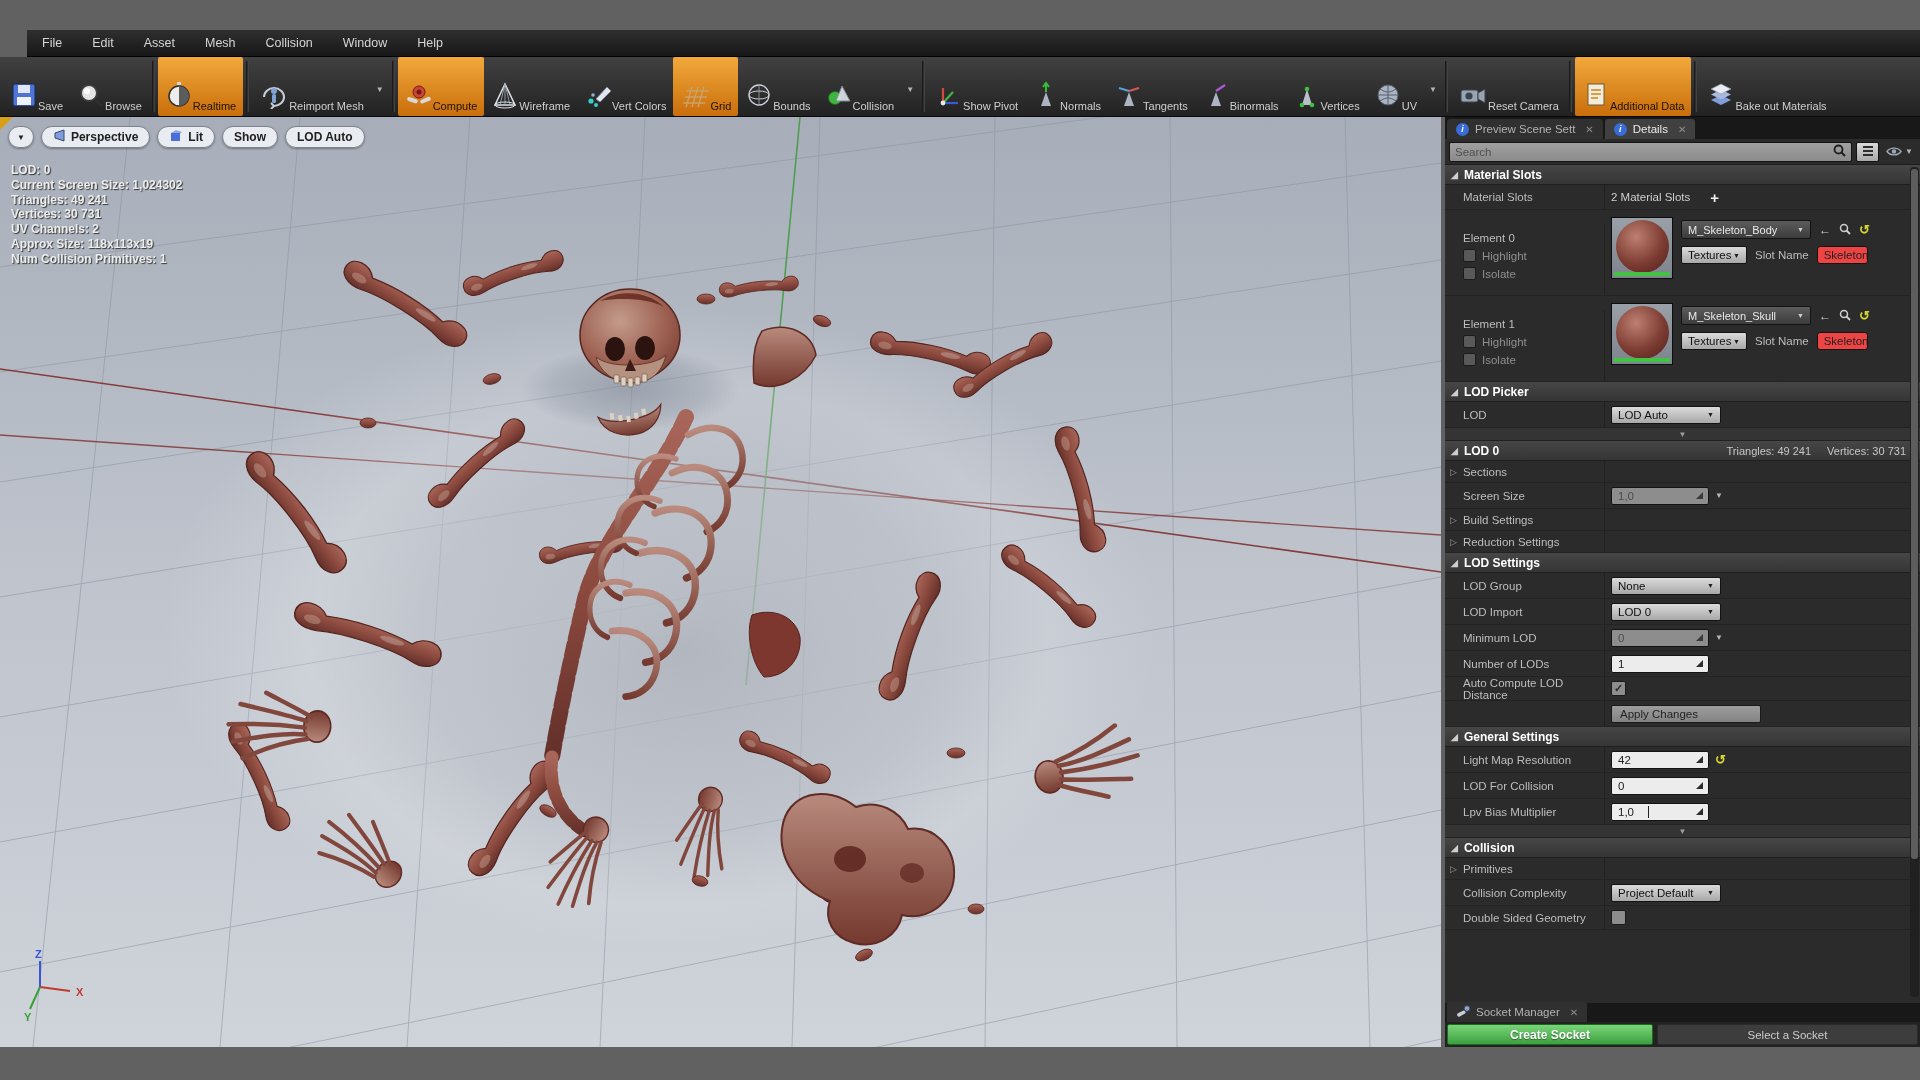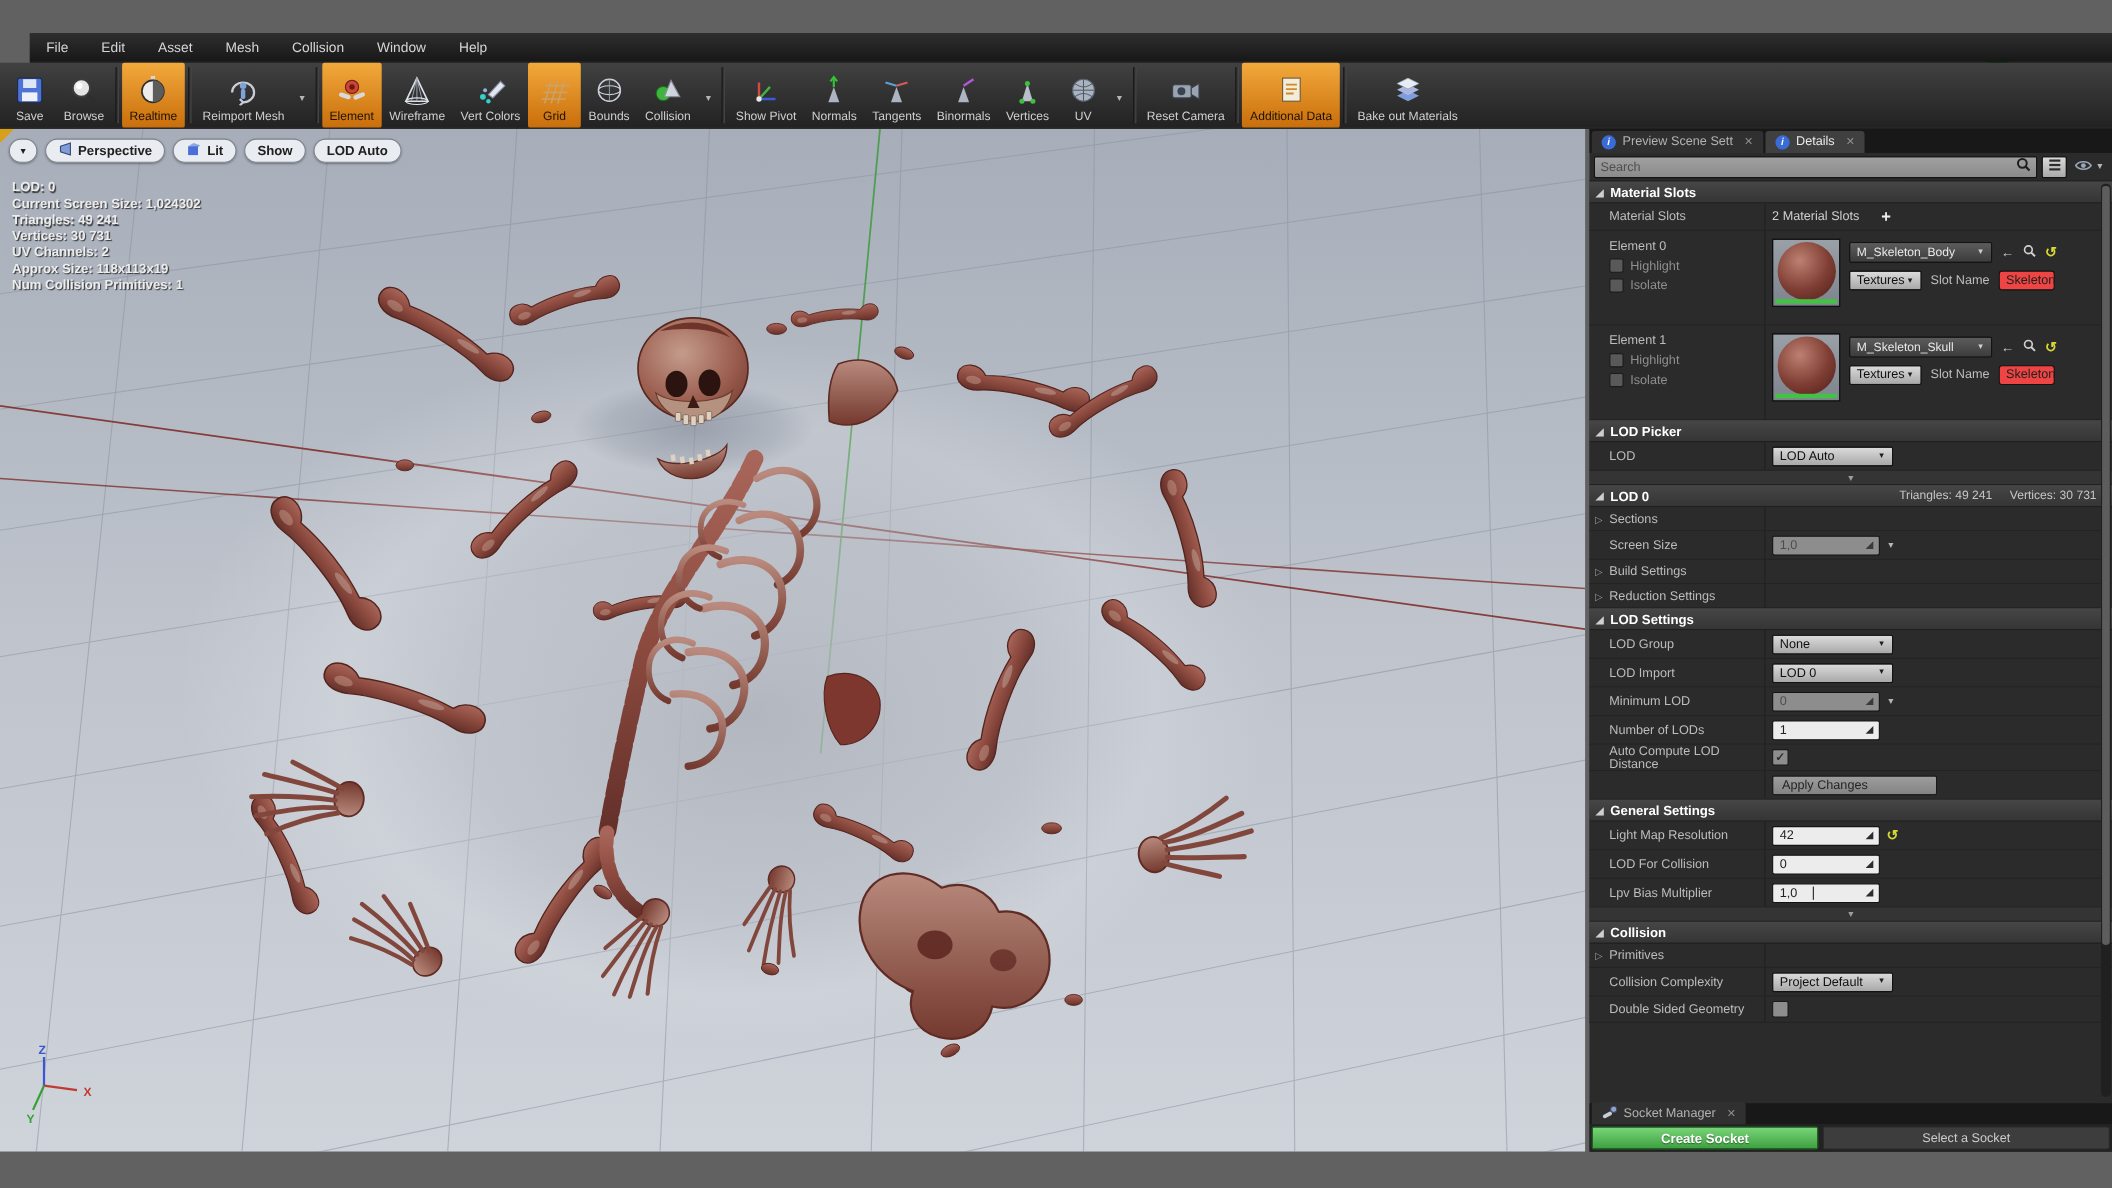--- a/index.html
+++ b/index.html
@@ -15,21 +15,21 @@
 
 .menubar { position:absolute; left:0; top:30px; width:1920px; height:27px;
   background:linear-gradient(#2f2f2f,#171717); border-bottom:1px solid #000;
   display:flex; align-items:center; z-index:7;margin-left:27px; }
 .menu-item { color:#d5d5d5; font-size:12.5px; padding:0 15px; height:100%; display:flex; align-items:center; cursor:default; }
 
 
 .toolbar { position:absolute; left:0; top:57px; width:1920px; height:60px;
   background:linear-gradient(#414141,#222); border-bottom:1px solid #0a0a0a;
   display:flex; align-items:stretch; padding-left:3px; z-index:7; }
-.tb { display:flex; flex-direction:column; align-items:center; justify-content:flex-end;
+.tb { display:flex; flex-direction:row; align-items:flex-end; justify-content:flex-end;
   padding:3px 7px 3px; min-width:48px; border-radius:2px; }
 .tb .ticon { height:36px; display:flex; align-items:center; justify-content:center; }
 .tb .tlabel { font-size:11px; color:#cfcfcf; white-space:nowrap; line-height:13px; }
 .tb.active { background:linear-gradient(#f2a93c,#c96e0b); }
 .tb.active .tlabel { color:#1d1203; }
 .tsep { width:3px; margin:4px 3px; background:linear-gradient(90deg,#101010,#4d4d4d); }
 .tb-dd { display:flex; align-items:flex-end; padding:0 5px 22px; color:#b5b5b5; font-size:8px; }
 
 
 .viewport { position:absolute; left:0; top:117px; width:1441px; height:930px; overflow:hidden; background:#b9bfc9; }
@@ -88,21 +88,21 @@
 .cb { width:15px; height:15px; border:1px solid #1b1b1b; border-radius:2px; background:#8d8d8d;
   display:flex; align-items:center; justify-content:center; font-size:11px; color:#2e2e2e; font-weight:bold; flex:none; }
 .cb.dim { background:#595959; }
 .undo { color:#d8d832; font-size:13px; font-weight:bold; line-height:10px; }
 .mini { color:#cfcfcf; font-size:12px; line-height:10px; }
 .expander { height:13px; background:#343434; border-bottom:1px solid #212121; display:flex;
   align-items:center; justify-content:center; color:#9d9d9d; font-size:8px; }
 .plus { color:#efefef; font-size:15px; font-weight:bold; margin-left:14px; }
 
 .mat-el { display:flex; height:86px; border-bottom:1px solid #232323; background:#2b2b2b; }
-.mat-el .name { flex-direction:column; align-items:flex-start; justify-content:flex-start; padding-top:8px; gap:5px; }
+.mat-el .name { flex-direction:column; align-items:flex-start; justify-content:flex-start; padding-top:8px; gap:5px;margin-top:14px; }
 .subrow { display:flex; align-items:center; gap:6px; color:#8f8f8f; font-size:11.5px; }
 .subrow .cb { width:13px; height:13px; }
 .mat-val { flex:1; display:flex; gap:8px; padding:7px 6px; }
 .thumb { width:62px; height:62px; border:1px solid #0c0c0c; background:linear-gradient(#9aa0a8,#7e848d); position:relative; flex:none; }
 .thumb .ball { position:absolute; left:4px; top:2px; width:53px; height:53px; border-radius:50%;
   background:radial-gradient(circle at 38% 32%, #bd8071, #7e3d33 55%, #4b1e18); }
 .thumb .bar { position:absolute; left:2px; bottom:2px; right:2px; height:4px; background:#43c343; }
 .mat-col { display:flex; flex-direction:column; gap:7px; padding-top:3px; }
 .mat-line { display:flex; align-items:center; gap:8px; }
 .combo-dark { width:130px; height:19px; background:linear-gradient(#5c5c5c,#3c3c3c); border:1px solid #131313;
@@ -191,21 +191,21 @@
   <div class="tsep"></div>
   <div class="tb active">
     <span class="ticon">
         <svg width="28" height="28">
           <rect x="2" y="17" width="11" height="4" rx="2" fill="#d8d8de" transform="rotate(18 7 19)"></rect>
           <rect x="15" y="17" width="11" height="4" rx="2" fill="#d8d8de" transform="rotate(-22 21 19)"></rect>
           <circle cx="14" cy="11" r="6" fill="#cc4438" stroke="#6e1d15"></circle>
           <circle cx="14" cy="11" r="2.5" fill="#701911"></circle>
         </svg>
       </span>
-    <span class="tlabel">Element</span>
+    <span class="tlabel">Compute</span>
     </div>
   <div class="tb">
     <span class="ticon">
         <svg width="28" height="28">
           <path d="M14 3 L24 24 L4 24 Z" fill="none" stroke="#dde1ea" stroke-width="1.5"></path>
           <path d="M14 3 L14 24 M14 3 L9 24 M14 3 L19 24" stroke="#aab0bd" stroke-width="0.8"></path>
           <ellipse cx="14" cy="24" rx="10" ry="3" fill="none" stroke="#dde1ea"></ellipse>
         </svg>
       </span>
     <span class="tlabel">Wireframe</span>

